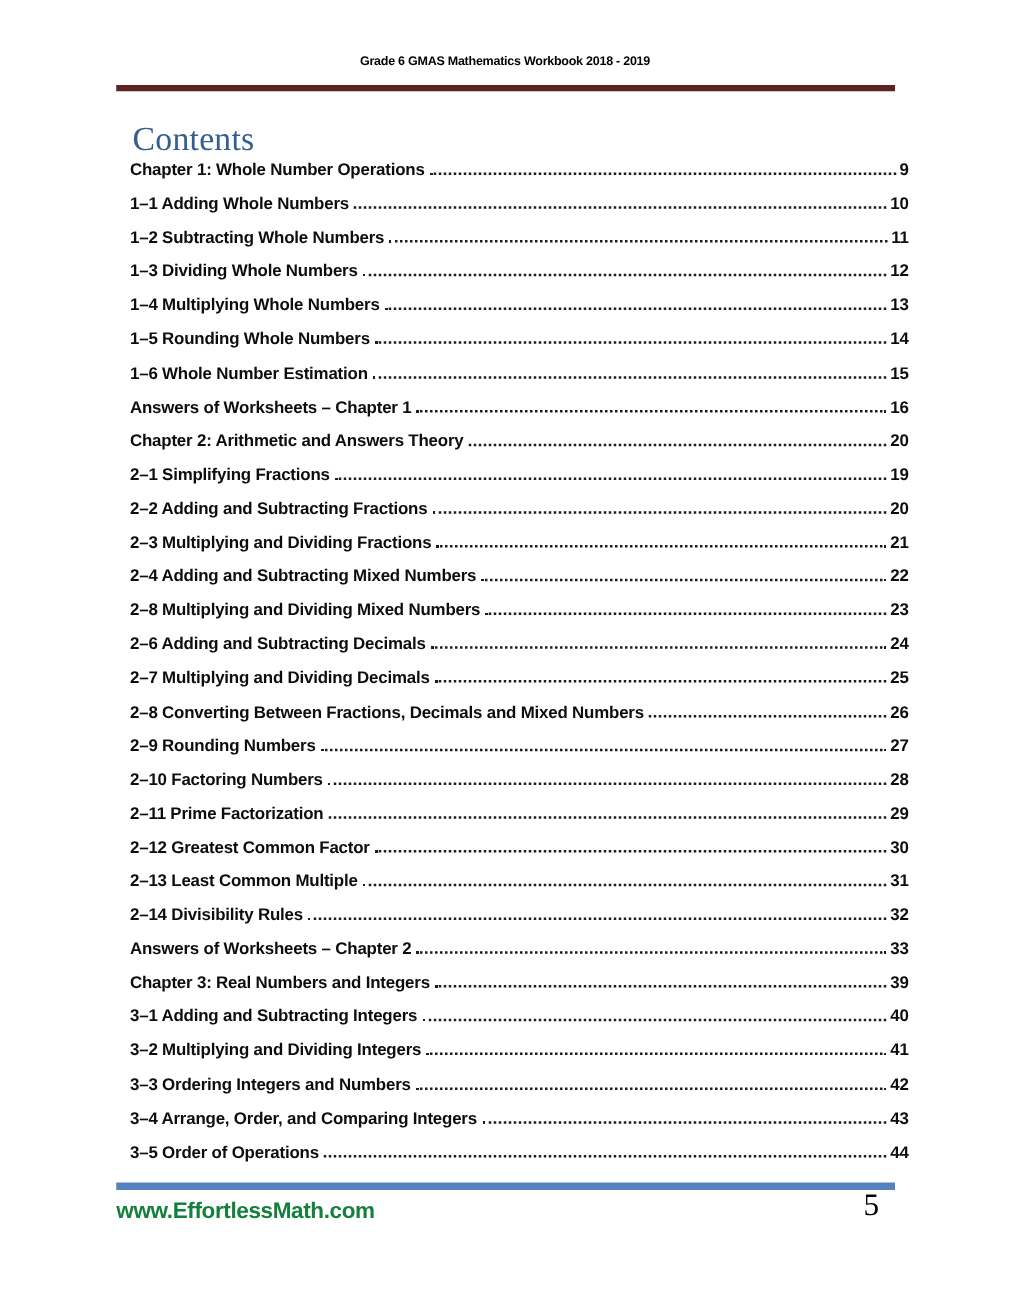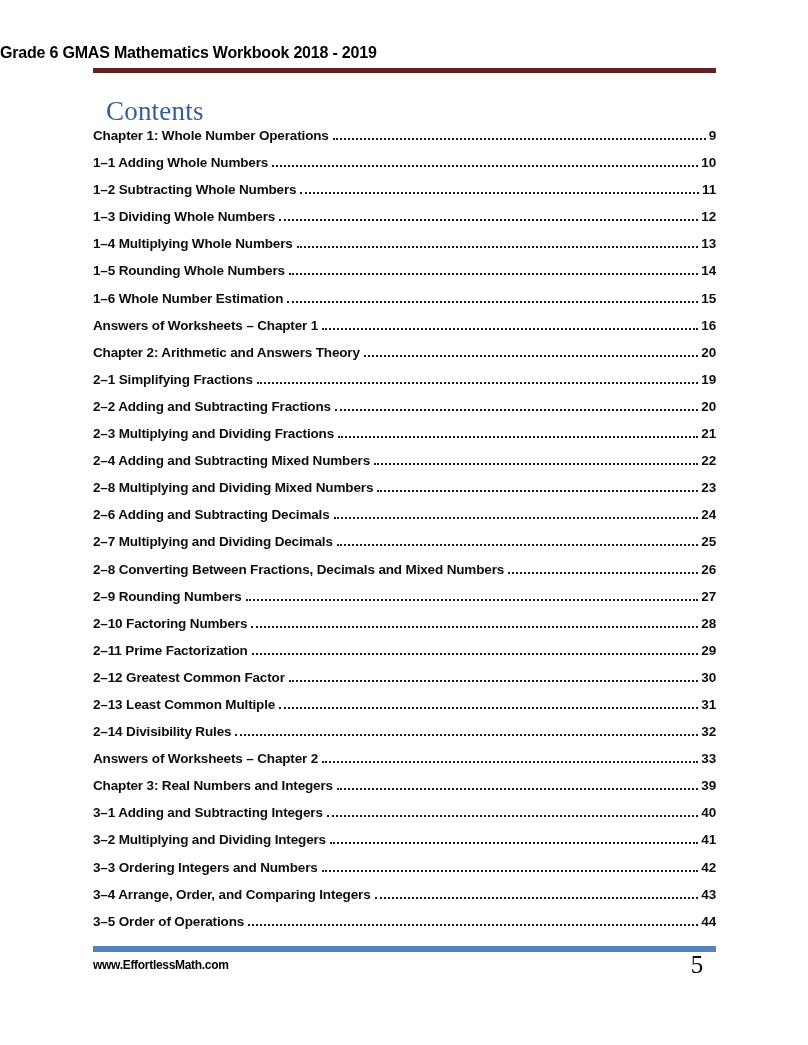--- a/index.html
+++ b/index.html
@@ -17,21 +17,22 @@
     background: #ffffff;
     font-family: "Liberation Sans", sans-serif;
     color: var(--text);
     overflow: hidden;
   }
   .header-title {
     position: absolute;
     top: 44px;
     left: 0;
     width: 100%;
-    font-size: 16px;
+    text-align: center;
+    font-size: 10px;
     font-weight: 700;
     letter-spacing: -0.2px;
     color: #000000;
   }
   .header-rule {
     position: absolute;
     left: 93px;
     top: 68px;
     width: 623px;
     height: 5px;
@@ -42,21 +43,21 @@
     left: 106px;
     top: 96px;
     font-family: "Liberation Serif", serif;
     font-size: 27px;
     font-weight: 400;
     color: var(--heading-blue);
     letter-spacing: 0.2px;
   }
   .toc {
     position: absolute;
-    left: 93px;
+    left: 104px;
     top: 128px;
     width: 623px;
   }
   .toc-row {
     display: flex;
     align-items: baseline;
     height: 27.1px;
     font-size: 13.5px;
     font-weight: 700;
     letter-spacing: -0.15px;
@@ -75,24 +76,24 @@
     left: 93px;
     top: 946px;
     width: 623px;
     height: 6px;
     background: var(--footer-rule);
   }
   .footer-site {
     position: absolute;
     left: 93px;
     top: 958px;
-    font-size: 12px;
+    font-size: 18px;
     font-weight: 700;
     letter-spacing: -0.3px;
-    color: #000000;
+    color: #15803d;
     text-align: center;
   }
   .footer-page-number {
     position: absolute;
     left: 678px;
     top: 951px;
     width: 38px;
     text-align: center;
     font-family: "Liberation Serif", serif;
     font-size: 25px;

